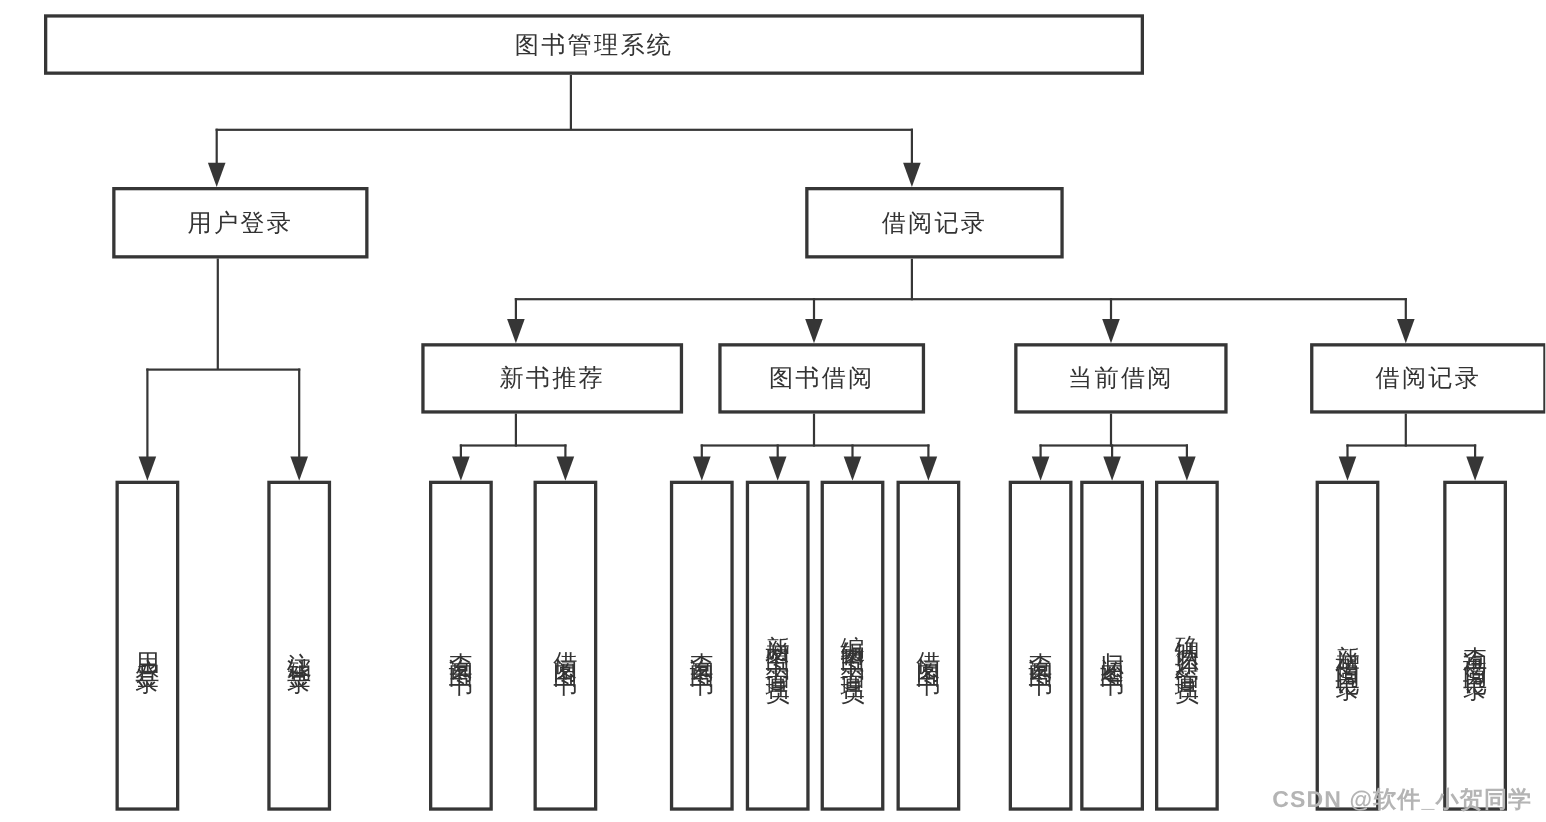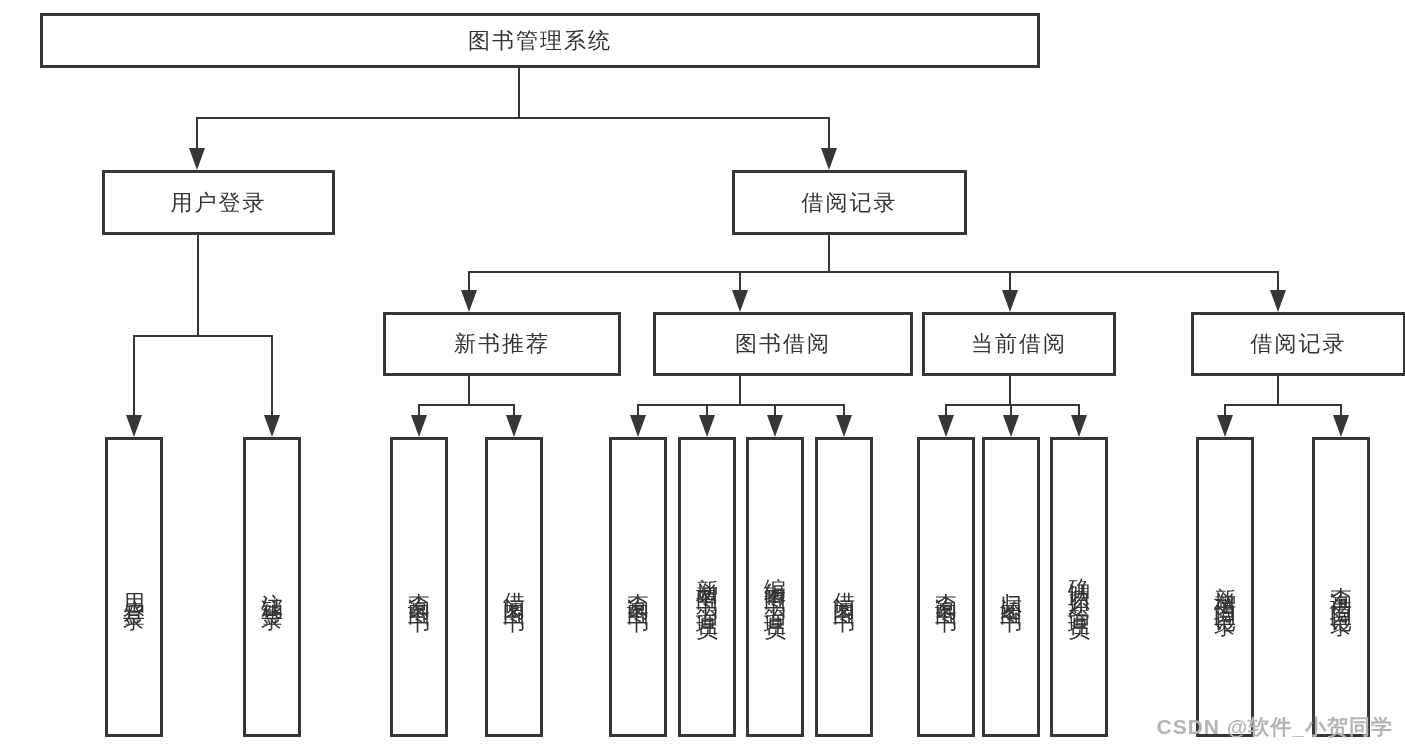--- a/index.html
+++ b/index.html
@@ -104,21 +104,21 @@
   <div class="hbox" style="left:82px;top:170px;width:233px;height:65px">
     <span>用户登录</span>
   </div>
   <div class="hbox" style="left:712px;top:170px;width:235px;height:65px">
     <span>借阅记录</span>
   </div>
 
   <div class="hbox" style="left:363px;top:312px;width:238px;height:64px">
     <span>新书推荐</span>
   </div>
-  <div class="hbox" style="left:633px;top:312px;width:260px;height:64px">
+  <div class="hbox" style="left:633px;top:312px;width:188px;height:64px">
     <span>图书借阅</span>
   </div>
   <div class="hbox" style="left:902px;top:312px;width:194px;height:64px">
     <span>当前借阅</span>
   </div>
   <div class="hbox" style="left:1171px;top:312px;width:215px;height:64px">
     <span>借阅记录</span>
   </div>
 
   <div class="vbox" style="left:105px">

